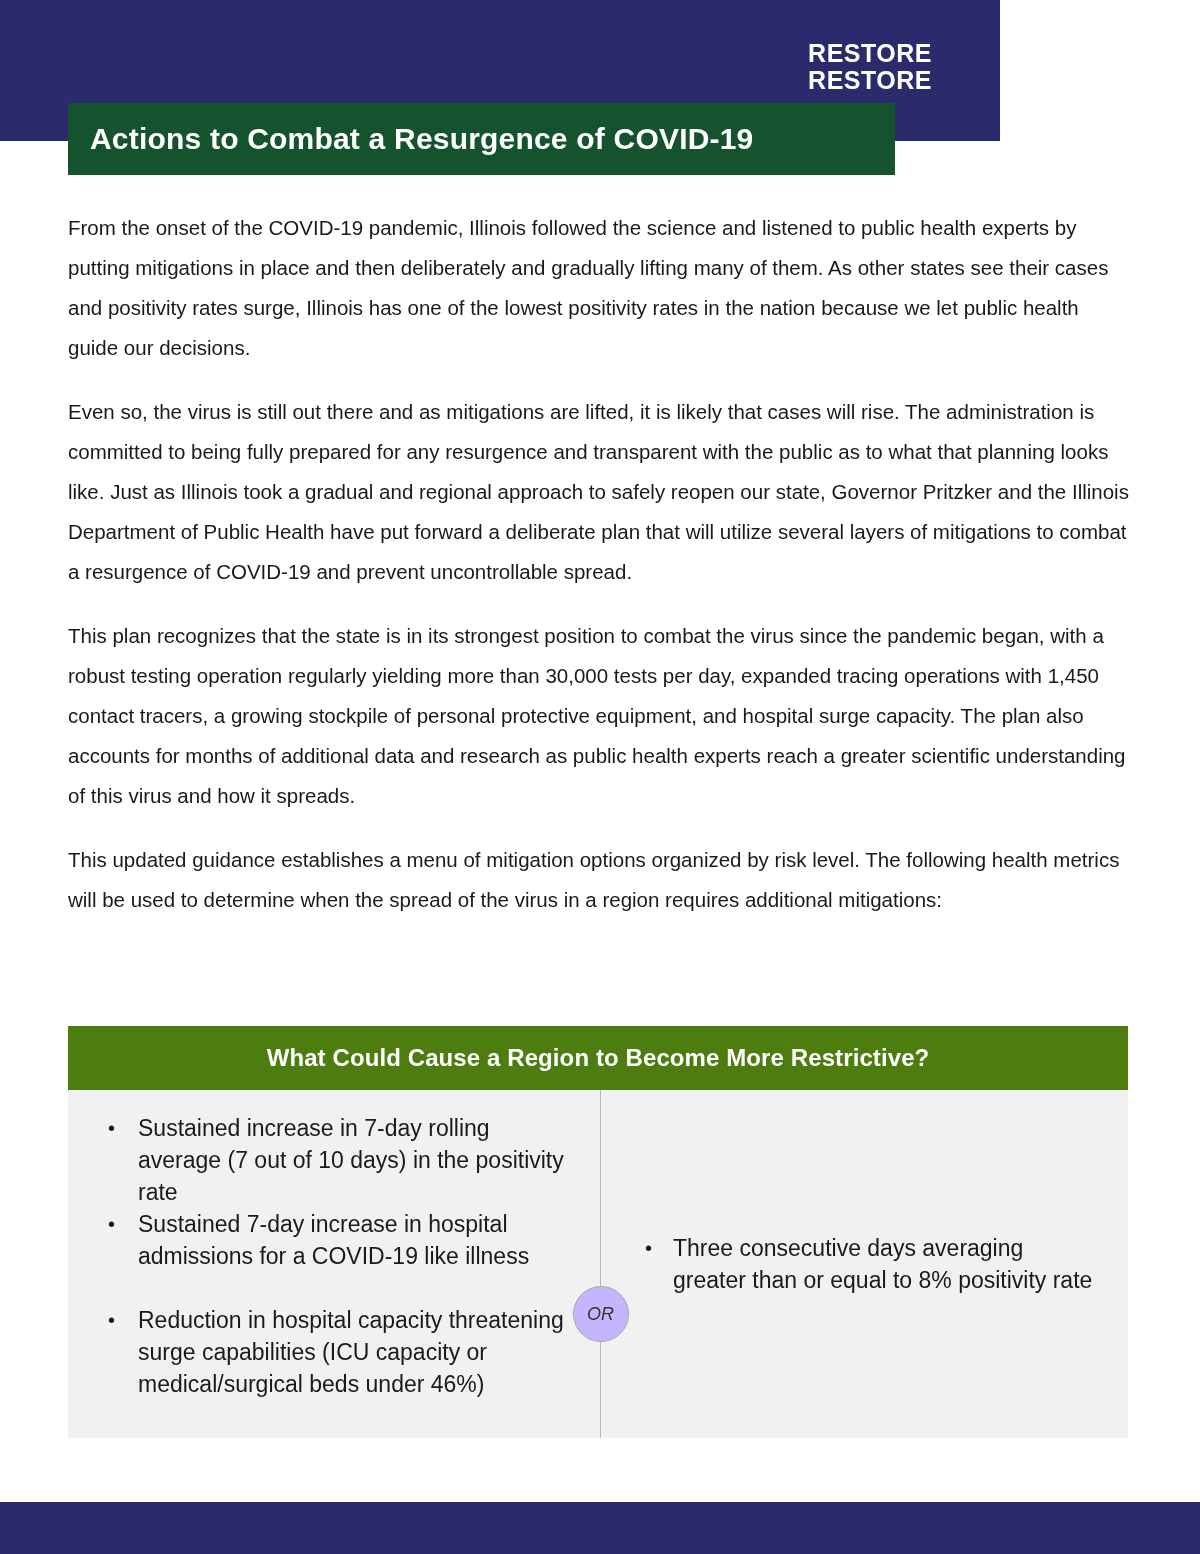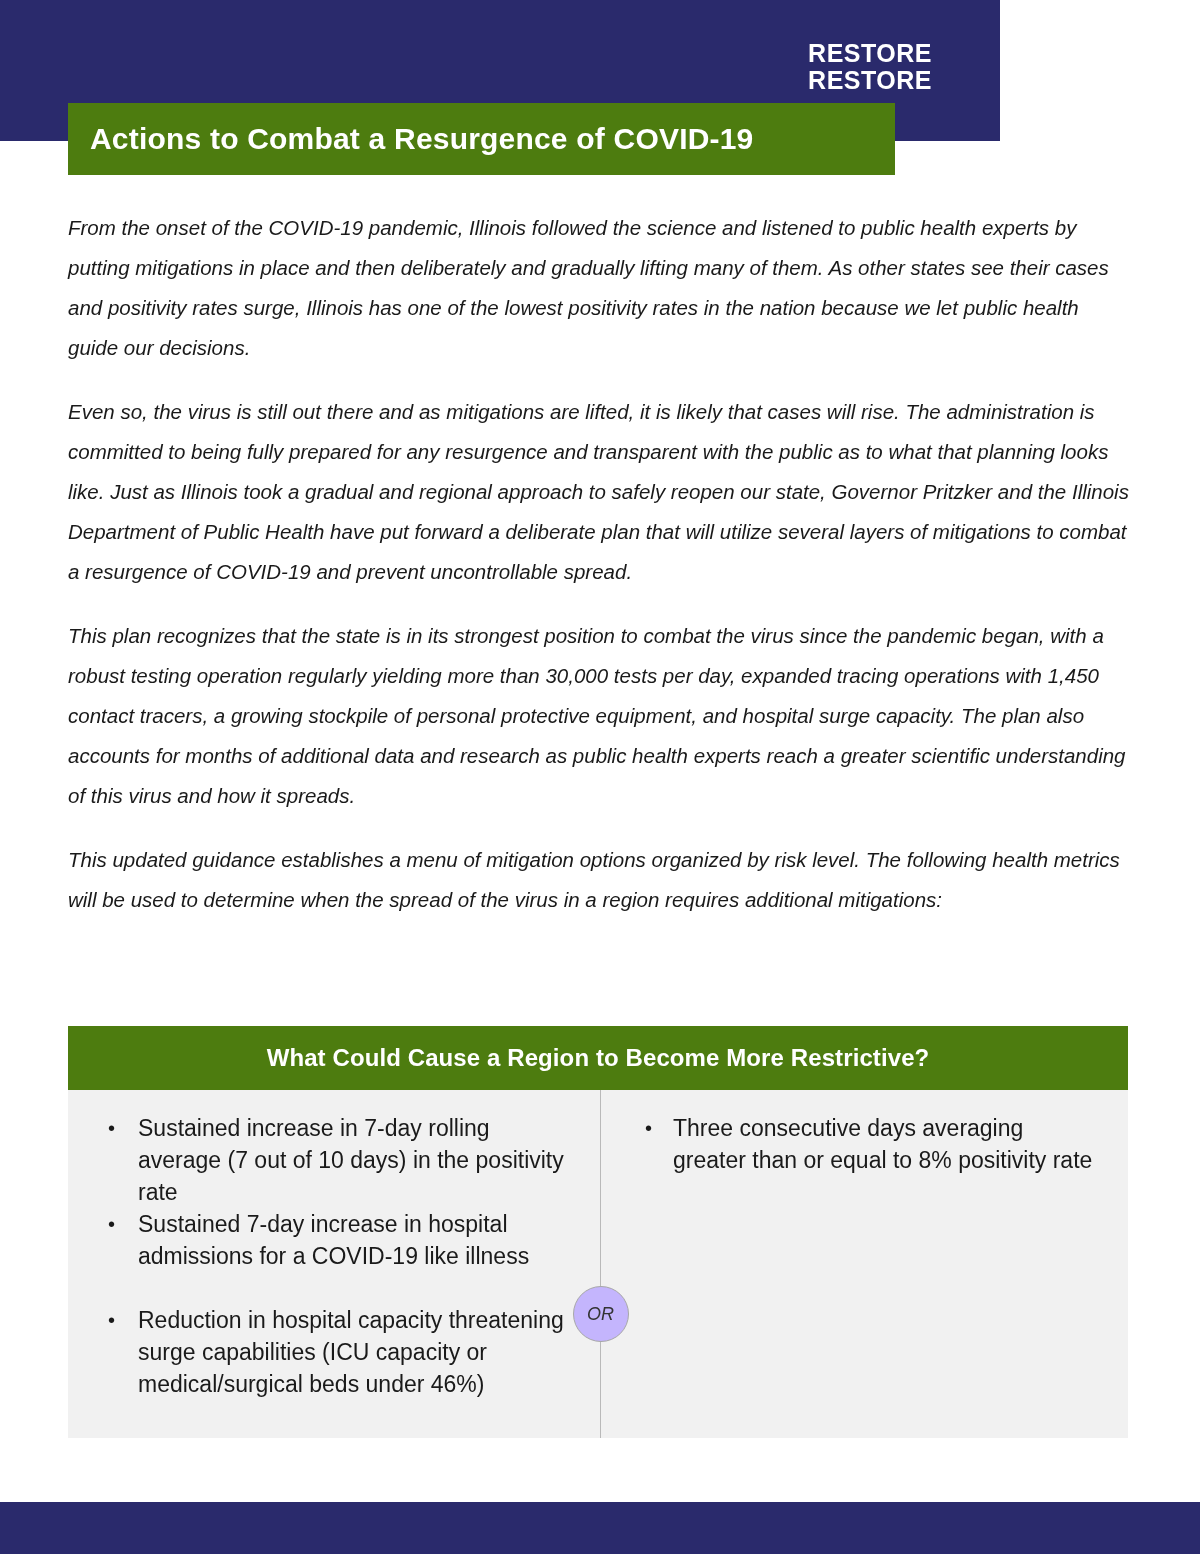--- a/index.html
+++ b/index.html
@@ -39,40 +39,39 @@
   }
   .brand-line { display: block; white-space: nowrap; }
 
   
   .title-banner {
     position: absolute;
     left: 68px;
     top: 103px;
     width: 827px;
     height: 72px;
-    background: #4d7c0f;
+    background: #14532d;
     display: flex;
     align-items: center;
   }
   .title-banner-text {
     color: #ffffff;
     font-size: 30px;
     font-weight: bold;
     padding-left: 22px;
     letter-spacing: 0.2px;
     white-space: nowrap;
   }
 
   
   .content {
     position: absolute;
     left: 68px;
     top: 208px;
     width: 1064px;
-    font-style: italic;
   }
 
   .body-paragraph {
     font-size: 20.5px;
     line-height: 40px;
     color: #1a1a1a;
     margin-bottom: 24px;
     text-align: left;
   }
   .body-paragraph:last-child { margin-bottom: 0; }
@@ -134,20 +133,21 @@
     font-style: italic;
     font-size: 18px;
     color: #333333;
   }
 
   .callout-col-right {
     flex: 1;
     padding: 22px 28px 22px 42px;
     display: flex;
     flex-direction: column;
+    justify-content: center;
   }
 
   ul.bullets {
     list-style: none;
   }
   ul.bullets li {
     position: relative;
     padding-left: 52px;
     font-size: 23px;
     line-height: 32px;

